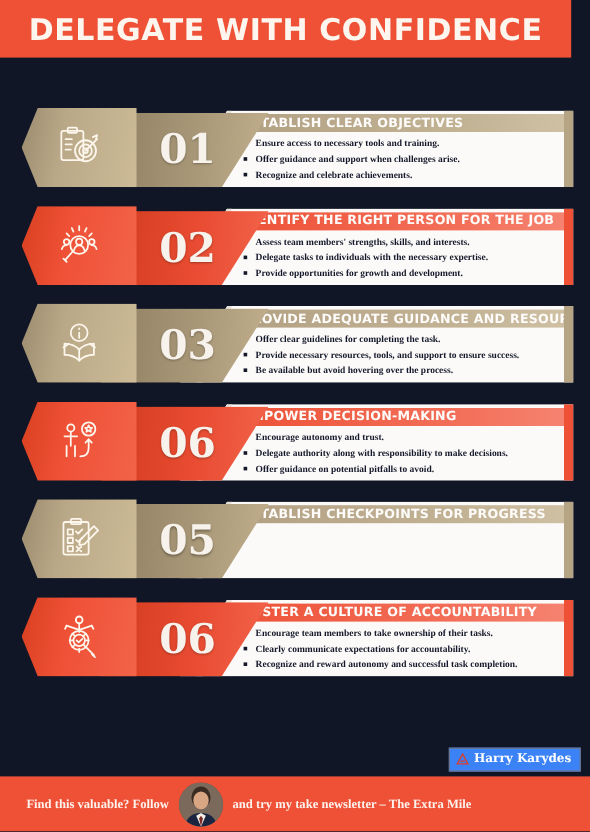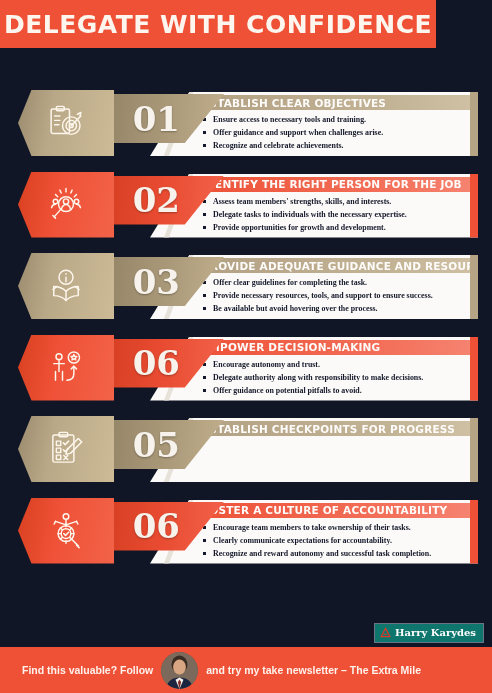--- a/index.html
+++ b/index.html
@@ -7,21 +7,21 @@
   body {
     background:#101626;
     font-family:"Liberation Serif", serif;
     position:relative;
     overflow:hidden;
   }
 
   
   .header-band {
     position:absolute; top:0; left:0;
-    width:436px; height:48px;
+    width:476px; height:48px;
     background:#ef5137;
     display:flex; align-items:center; justify-content:center;
   }
   .header-title {
     font-family:"DejaVu Sans", sans-serif;
     font-weight:900;
     font-size:25px;
     letter-spacing:0.5px;
     color:#fdf6ef;
     white-space:nowrap;
@@ -43,21 +43,21 @@
     display:flex; align-items:center; justify-content:center;
     z-index:4;
   }
   .row.gold .hex { background:linear-gradient(100deg,#9b8b6e 0%,#b9a887 35%,#cdbb97 100%); }
   .row.red  .hex { background:linear-gradient(100deg,#d8401f 0%,#ef5137 40%,#f26348 100%); }
   .hex svg { width:42px; height:42px; }
 
   
   .numplate {
     position:absolute; left:84px; top:6px;
-    width:140px; height:49px;
+    width:140px; height:62px;
     z-index:3;
     clip-path:polygon(0% 0%, 100% 0%, 72% 100%, 0% 100%);
     display:flex; align-items:center; justify-content:flex-end;
     padding-right:44px;
   }
   .row.gold .numplate { background:linear-gradient(95deg,#8d7e61 0%,#a89777 55%,#c0ae8c 100%); }
   .row.red  .numplate { background:linear-gradient(95deg,#cf3a1d 0%,#e84b31 55%,#f2634a 100%); }
   .num {
     font-family:"DejaVu Serif", serif;
     font-weight:700;
@@ -128,21 +128,21 @@
   .bullets li::before {
     content:"";
     position:absolute; left:1px; top:5px;
     width:3px; height:3px;
     background:#14182a;
   }
 
   
   .logo-badge {
     position:absolute; right:8px; top:623px;
-    background:#0f766e;
+    background:#3b82f6;
     border:1px solid #6d7386;
     padding:3px 7px 4px 5px;
     display:flex; align-items:center; gap:4px;
     z-index:9;
   }
   .logo-mark { width:11px; height:11px; display:block; }
   .logo-text {
     font-family:"DejaVu Serif", serif;
     font-weight:700;
     font-size:10px;
@@ -152,21 +152,21 @@
 
   .footer-band {
     position:absolute; left:0; bottom:0;
     width:492px; height:46px;
     background:#ef5137;
     display:flex; align-items:center;
     padding-left:22px;
     gap:0;
   }
   .footer-text {
-    font-family:Liberation Sans, sans-serif;
+    font-family:Liberation Serif, serif;
     font-weight:700;
     font-size:10.5px;
     color:#fdf2ec;
     white-space:nowrap;
   }
   .avatar {
     width:37px; height:37px;
     border-radius:50%;
     margin:0 8px;
     overflow:hidden;

